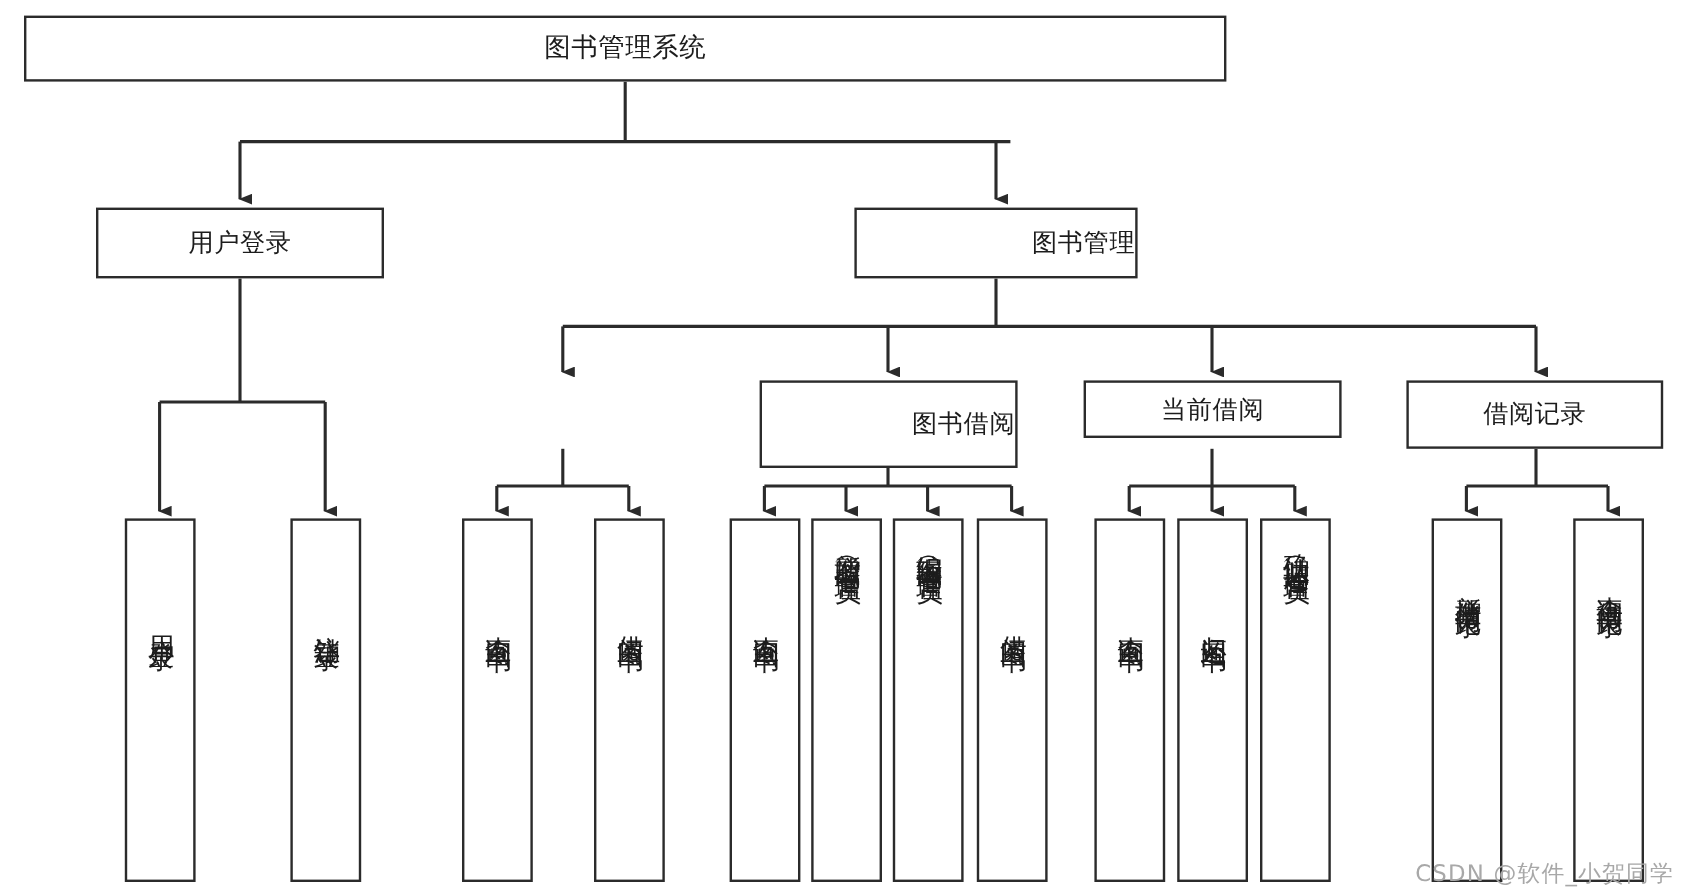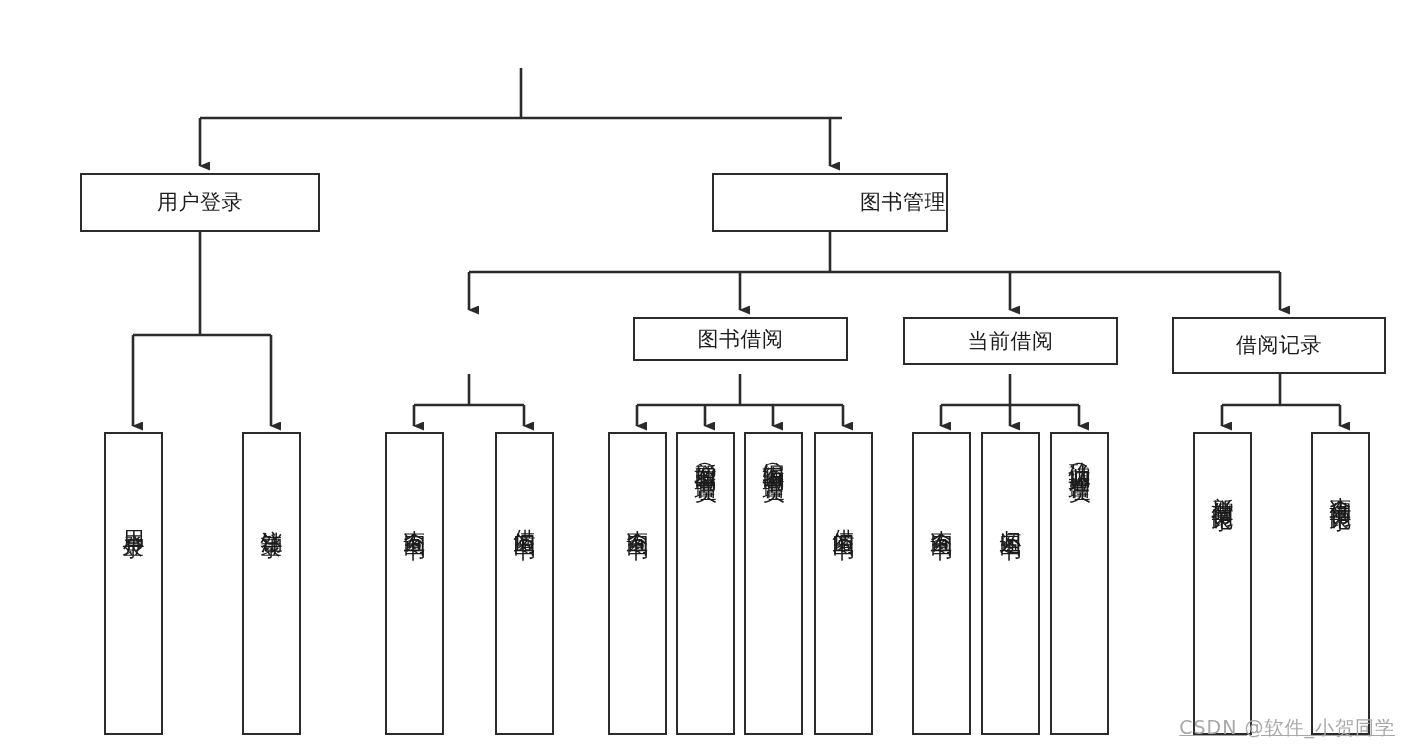--- a/index.html
+++ b/index.html
@@ -63,21 +63,20 @@
   #watermark {
     position: absolute;
     right: 10px;
     bottom: 6px;
     font-size: 19px;
     color: #a8a8a8;
     letter-spacing: 1px;
     z-index: 5;
     white-space: nowrap;
     font-family: "DejaVu Sans", "Liberation Sans", sans-serif;
-    text-decoration: underline;
   }
 </style>
 </head>
 <body>
 
 <div id="diagram-root">
 
   <svg id="edges-layer" viewBox="0 0 1405 747" width="1405" height="747" xmlns="http://www.w3.org/2000/svg">
     <defs>
       <marker id="arrowhead" markerWidth="9" markerHeight="11" refX="4.5" refY="10" orient="auto" markerUnits="userSpaceOnUse">
@@ -122,31 +121,34 @@
       <path d="M1010,405 L1010,426" marker-end="url(#arrowhead)"></path>
       <path d="M1079,405 L1079,426" marker-end="url(#arrowhead)"></path>
 
       <path d="M1280,374 L1280,405"></path>
       <path d="M1222,405 L1340,405"></path>
       <path d="M1222,405 L1222,426" marker-end="url(#arrowhead)"></path>
       <path d="M1340,405 L1340,426" marker-end="url(#arrowhead)"></path>
     </g>
   </svg>
 
+  <div class="node horizontal root" style="left:20px; top:13px; width:1002px; height:55px;">
+    <span class="node-label">图书管理系统</span>
+  </div>
 
   <div class="node horizontal" style="left:80px; top:173px; width:240px; height:59px;">
     <span class="node-label">用户登录</span>
   </div>
 
   <div class="node horizontal" style="left:712px; top:173px; width:236px; height:59px;justify-content:flex-end;">
     <span class="node-label">图书管理</span>
   </div>
 
 
-  <div class="node horizontal" style="left:633px; top:317px; width:215px; height:44px;">
+  <div class="node horizontal" style="left:633px; top:317px; width:215px; height:73px;justify-content:flex-end;">
     <span class="node-label">图书借阅</span>
   </div>
 
   <div class="node horizontal" style="left:903px; top:317px; width:215px; height:48px;">
     <span class="node-label">当前借阅</span>
   </div>
 
   <div class="node horizontal" style="left:1172px; top:317px; width:214px; height:57px;">
     <span class="node-label">借阅记录</span>
   </div>

